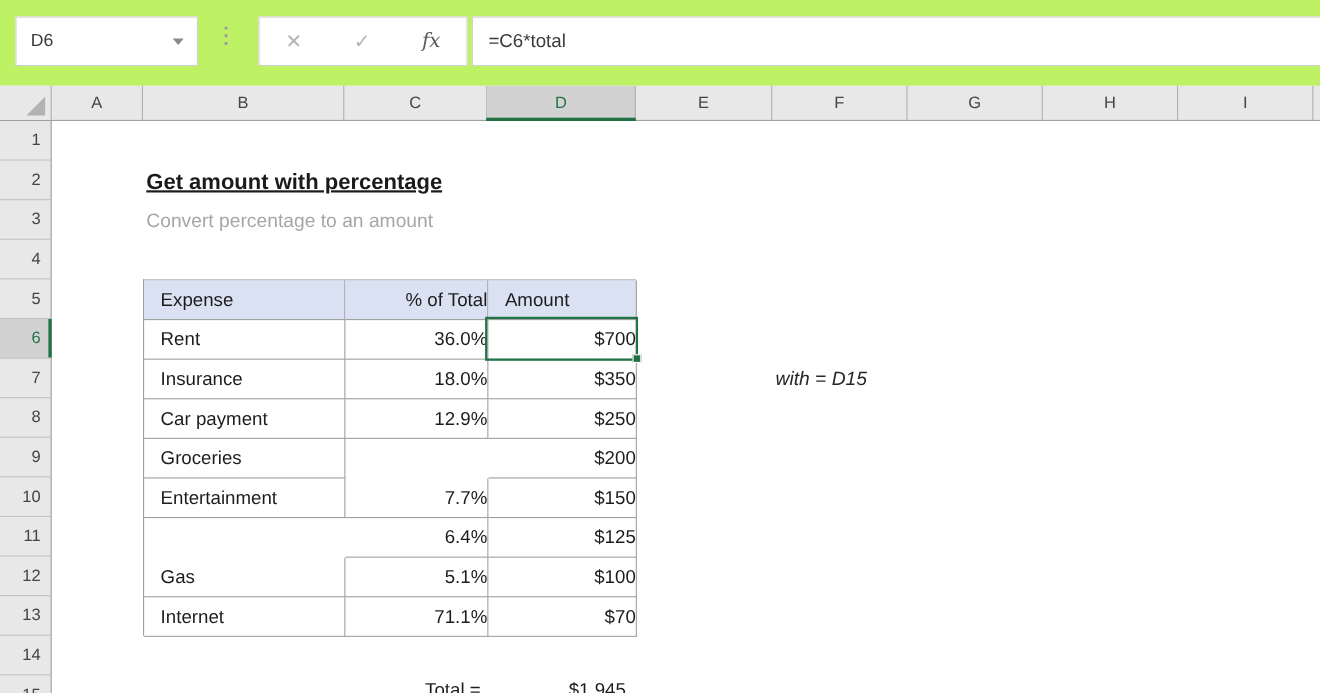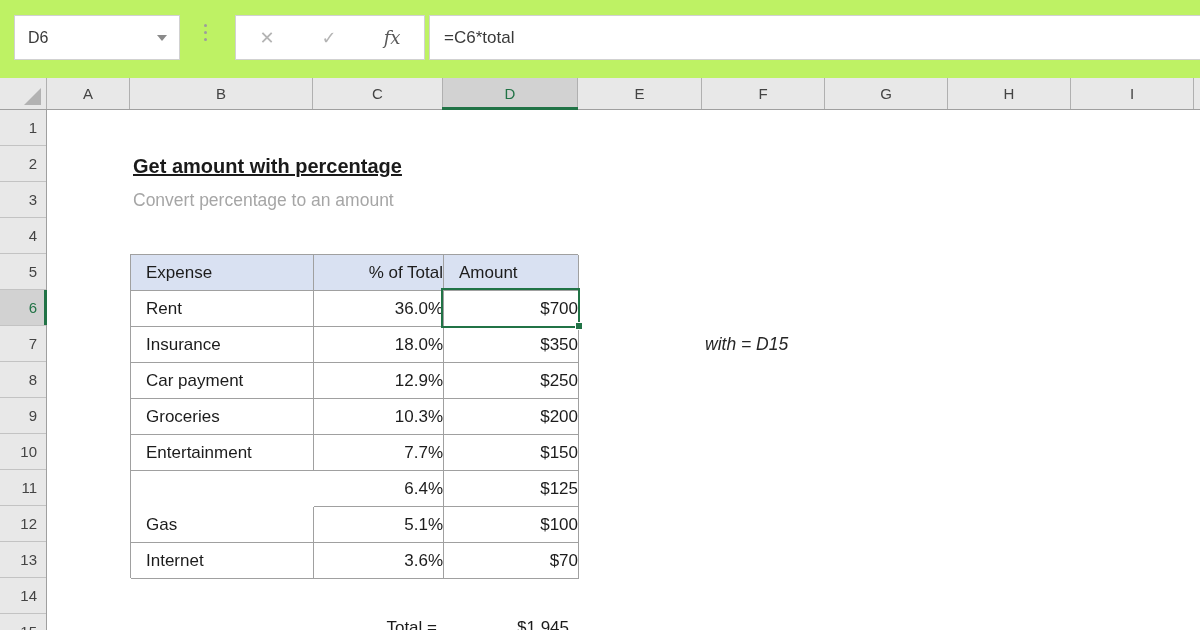--- a/index.html
+++ b/index.html
@@ -141,32 +141,31 @@
         <div class="cell al" style="left: 0px; width: 183px; top: 36px;">Rent</div>
         <div class="cell ar" style="left: 183px; width: 130px; top: 36px;">36.0%</div>
         <div class="cell ar" style="left: 313px; width: 135px; top: 36px;">$700</div>
         <div class="cell al" style="left: 0px; width: 183px; top: 72px;">Insurance</div>
         <div class="cell ar" style="left: 183px; width: 130px; top: 72px;">18.0%</div>
         <div class="cell ar" style="left: 313px; width: 135px; top: 72px;">$350</div>
         <div class="cell al" style="left: 0px; width: 183px; top: 108px;">Car payment</div>
         <div class="cell ar" style="left: 183px; width: 130px; top: 108px;">12.9%</div>
         <div class="cell ar" style="left: 313px; width: 135px; top: 108px;">$250</div>
         <div class="cell al" style="left: 0px; width: 183px; top: 144px;">Groceries</div>
-        <div class="cell ar" style="left: 183px; width: 130px; top: 144px;">10.3%</div>
         <div class="cell ar" style="left: 313px; width: 135px; top: 144px;">$200</div>
         <div class="cell al" style="left: 0px; width: 183px; top: 180px;">Entertainment</div>
         <div class="cell ar" style="left: 183px; width: 130px; top: 180px;">7.7%</div>
         <div class="cell ar" style="left: 313px; width: 135px; top: 180px;">$150</div>
         <div class="cell ar" style="left: 183px; width: 130px; top: 216px;">6.4%</div>
         <div class="cell ar" style="left: 313px; width: 135px; top: 216px;">$125</div>
         <div class="cell al" style="left: 0px; width: 183px; top: 252px;">Gas</div>
         <div class="cell ar" style="left: 183px; width: 130px; top: 252px;">5.1%</div>
         <div class="cell ar" style="left: 313px; width: 135px; top: 252px;">$100</div>
         <div class="cell al" style="left: 0px; width: 183px; top: 288px;">Internet</div>
-        <div class="cell ar" style="left: 183px; width: 130px; top: 288px;">3.6%</div>
+        <div class="cell ar" style="left: 183px; width: 130px; top: 288px;">71.1%</div>
         <div class="cell ar" style="left: 313px; width: 135px; top: 288px;">$70</div>
       </div>
 
     <div class="annot">with = D15</div>
 
     <div class="totals">
       <span class="t-label">Total =</span>
       <span class="t-value">$1,945</span>
     </div>
 

